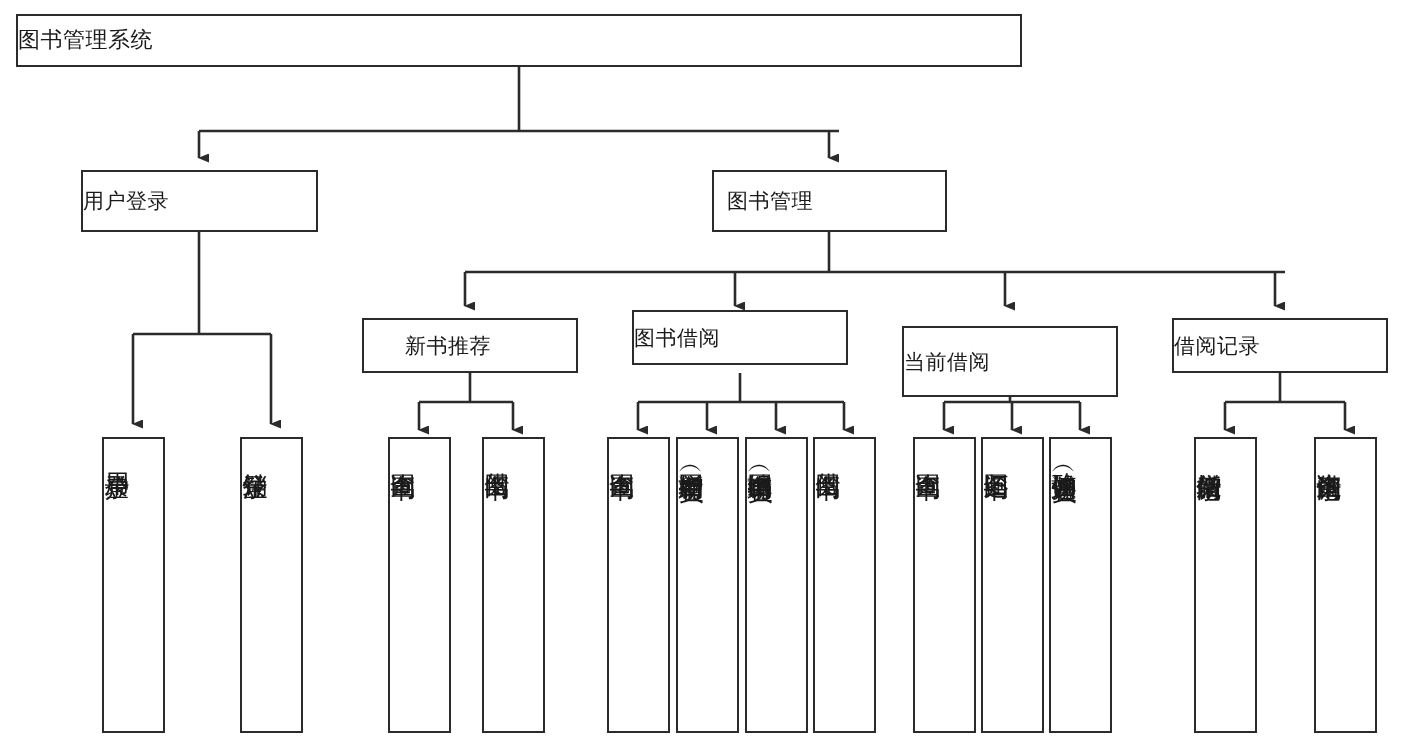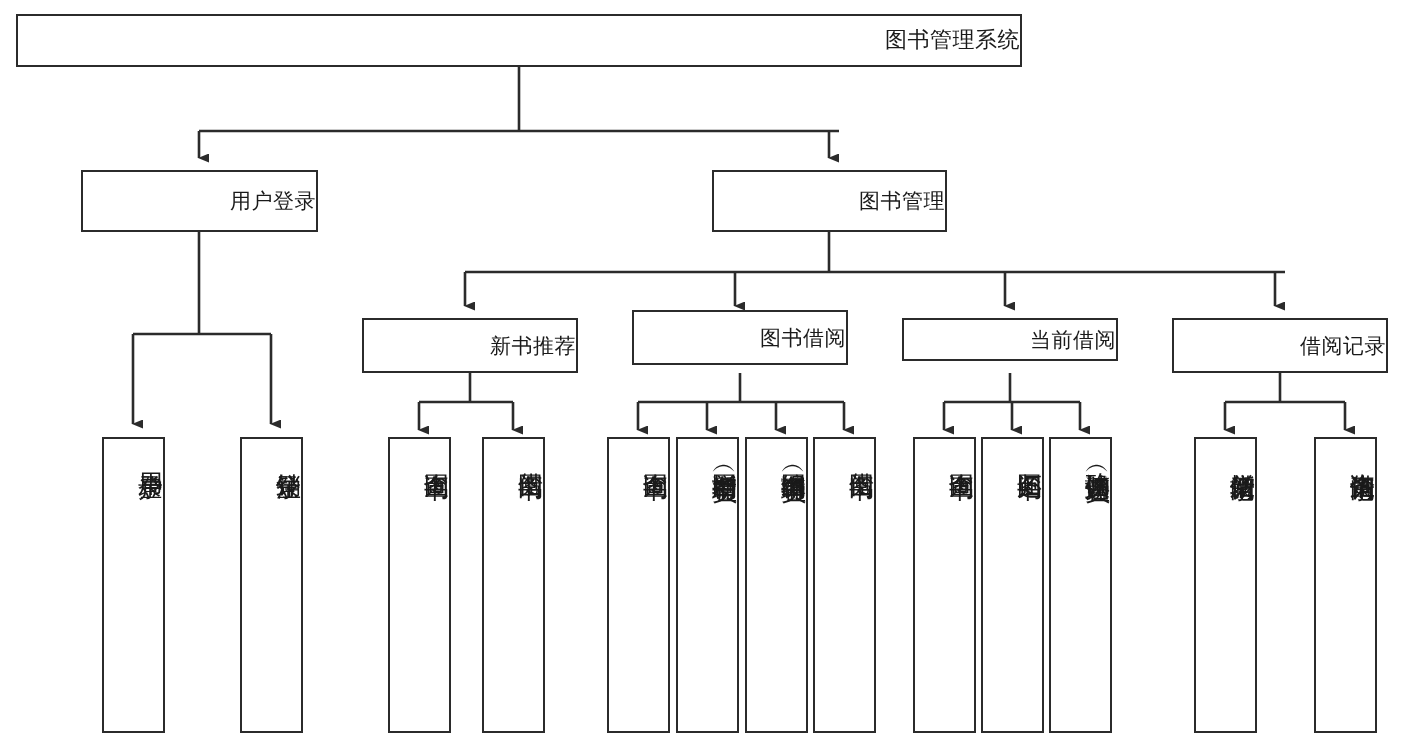--- a/index.html
+++ b/index.html
@@ -25,21 +25,21 @@
     width: 1405px;
     height: 747px;
   }
   .node {
     position: absolute;
     box-sizing: border-box;
     background: #ffffff;
     border: 2px solid #2b2b2b;
     display: flex;
     align-items: center;
-    justify-content: flex-end;
+    justify-content: flex-start;
     color: #1a1a1a;
   }
   .node-label {
     display: block;
     text-align: center;
     line-height: 1.22;
     letter-spacing: 0.5px;
   }
   
   .node.h .node-label {
@@ -138,21 +138,21 @@
   <div class="node h" style="left:712px; top:170px; width:235px; height:62px;padding-left:13px;">
     <span class="node-label">图书管理</span>
   </div>
 
   <div class="node h" style="left:362px; top:318px; width:216px; height:55px;padding-left:41px;">
     <span class="node-label">新书推荐</span>
   </div>
   <div class="node h" style="left:632px; top:310px; width:216px; height:55px;">
     <span class="node-label">图书借阅</span>
   </div>
-  <div class="node h" style="left:902px; top:318px; width:216px; height:43px;padding-left:12px;">
+  <div class="node h" style="left:902px; top:326px; width:216px; height:71px;">
     <span class="node-label">当前借阅</span>
   </div>
   <div class="node h" style="left:1172px; top:318px; width:216px; height:55px;">
     <span class="node-label">借阅记录</span>
   </div>
 
   <div class="node v" style="left:102px; top:437px; width:63px; height:296px;">
     <span class="node-label">用户登录</span>
   </div>
   <div class="node v" style="left:240px; top:437px; width:63px; height:296px;">

